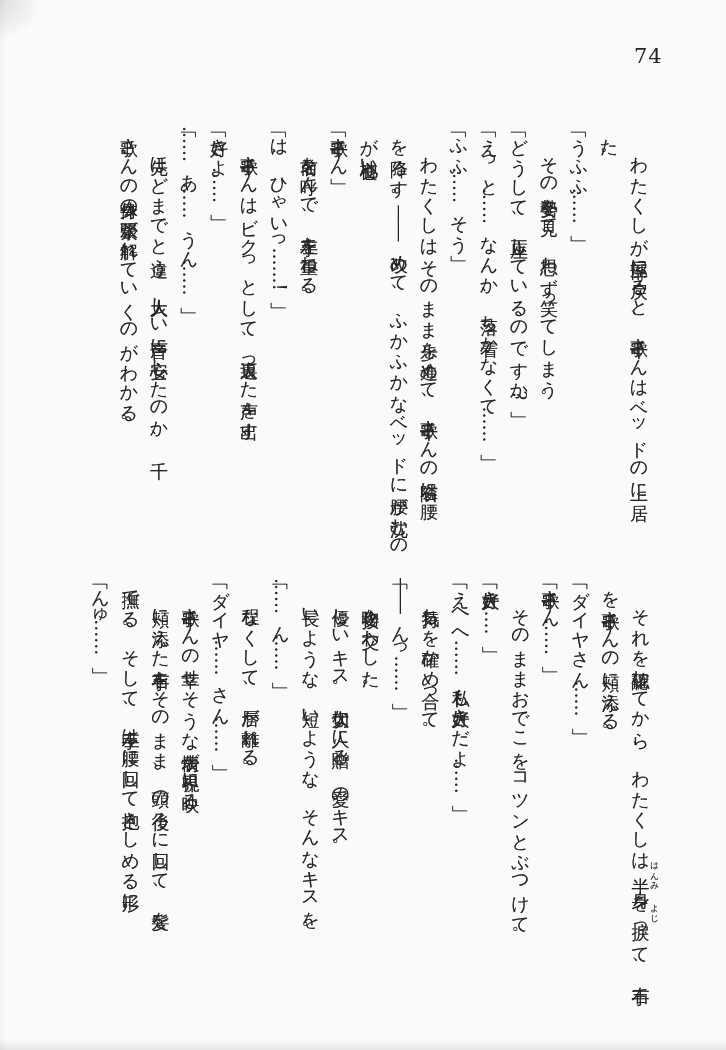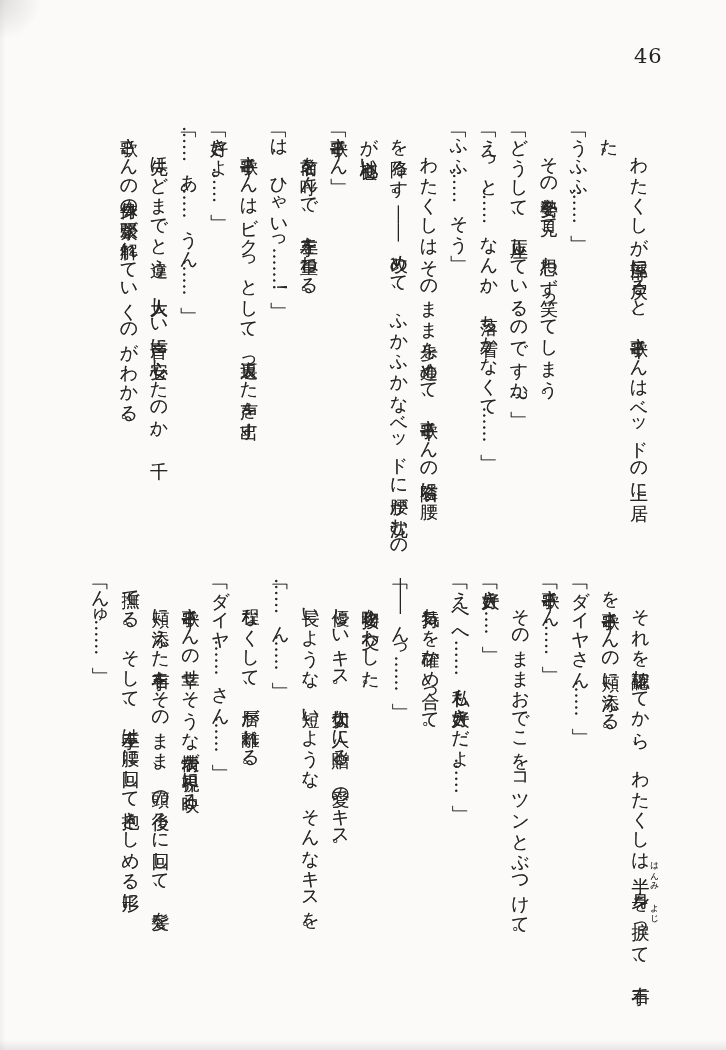--- a/index.html
+++ b/index.html
@@ -90,21 +90,21 @@
     height: 10px;
     background: linear-gradient(to top, rgba(140,140,140,0.18), rgba(140,140,140,0));
     pointer-events: none;
   }
 </style>
 </head>
 <body style="--paper: #fbfaf8; --ink: #242424;">
 
 <div class="page">
 
-  <div class="page-number">46</div>
+  <div class="page-number">74</div>
 
   <div class="tblock block-top">
       <div class="line indent">わたくしが部屋に戻ると、千歌さんはベッドの上に居</div>
       <div class="line">た。</div>
       <div class="line">「うふふ……」</div>
       <div class="line indent">その姿勢を見て、思わず笑ってしまう。</div>
       <div class="line">「どうして、正座しているのですか?」</div>
       <div class="line">「えっと……なんか、落ち着かなくて……」</div>
       <div class="line">「ふふ……そう」</div>
       <div class="line indent">わたくしはそのまま歩を進めて、千歌さんの右隣に腰</div>

